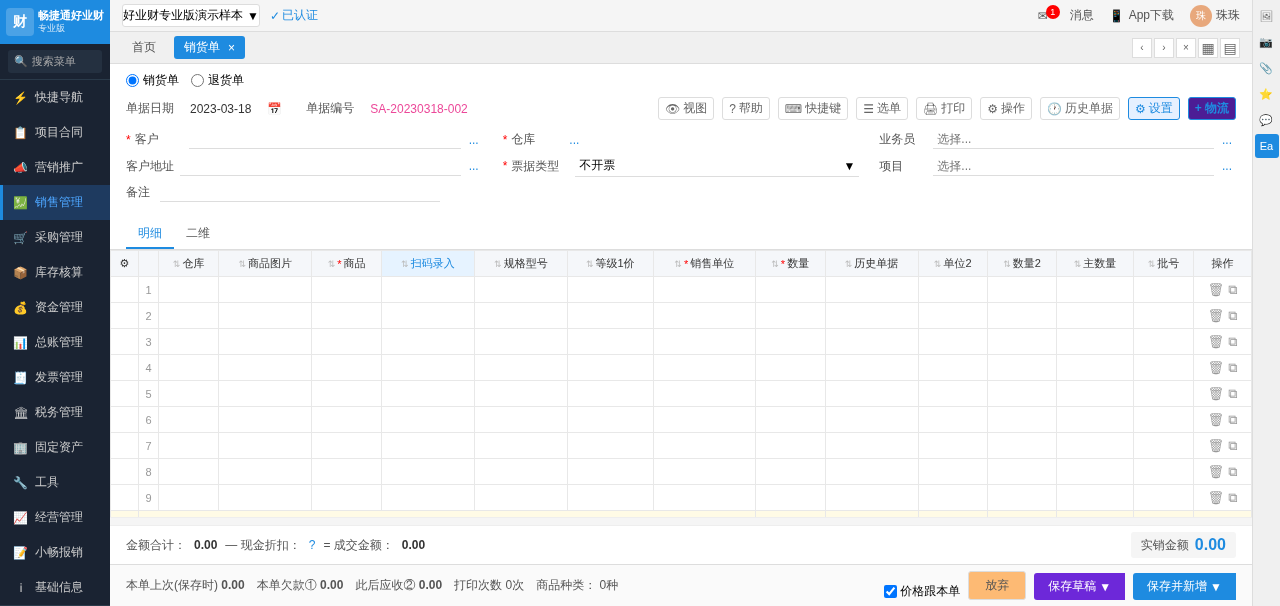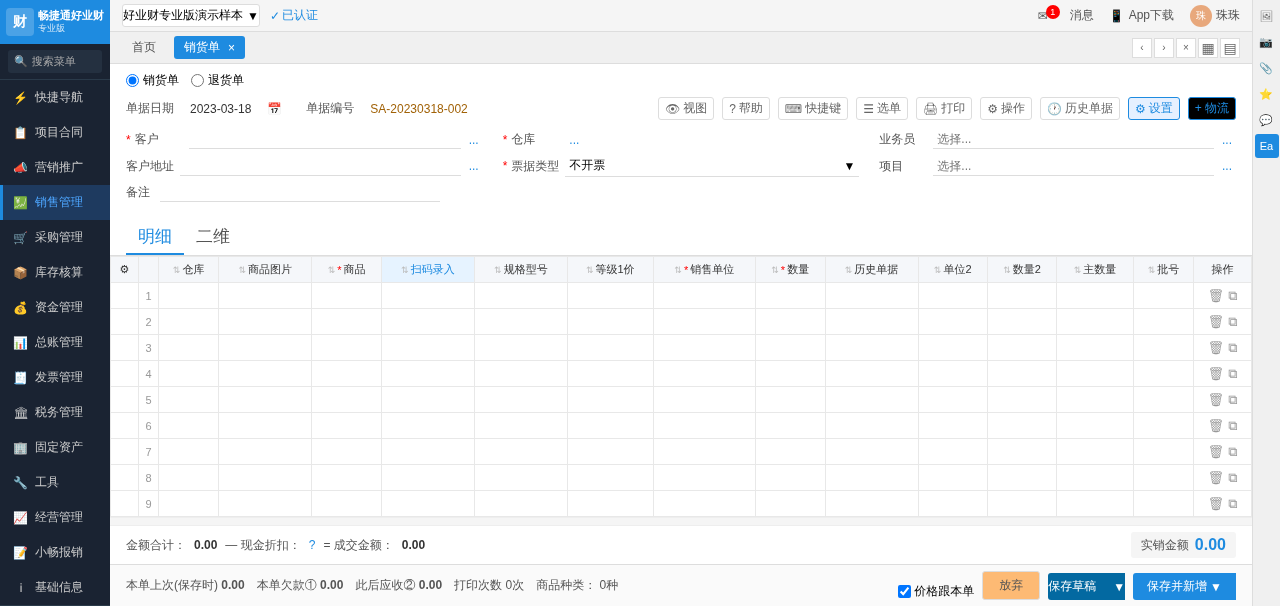--- a/index.html
+++ b/index.html
@@ -42,28 +42,28 @@
     .radio-label { display: flex; align-items: center; gap: 4px; cursor: pointer; font-size: 12px; }
     .form-meta-row { display: flex; align-items: center; gap: 16px; margin-bottom: 10px; font-size: 12px; color: #555; }
     .form-meta-actions { margin-left: auto; display: flex; gap: 8px; }
     .meta-action-btn { display: flex; align-items: center; gap: 3px; color: #666; cursor: pointer; font-size: 12px; padding: 2px 6px; border: 1px solid #ddd; border-radius: 3px; background: white; }
 
     .form-fields { display: grid; grid-template-columns: 1fr 1fr 1fr; gap: 6px 20px; margin-bottom: 6px; }
     .form-field { display: flex; align-items: center; gap: 4px; font-size: 12px; }
     .field-label { color: #555; white-space: nowrap; min-width: 50px; }
     .field-input { flex: 1; border: none; border-bottom: 1px solid #ddd; padding: 2px 4px; font-size: 12px; outline: none; min-width: 0; }
     .field-btn { color: #1e8be0; cursor: pointer; padding: 1px 4px; }
-    .field-select { display: flex; align-items: center; gap: 2px; flex: 1; border: none; border-bottom: 1px solid #ddd; padding: 2px 4px; }
+    .field-select { display: flex; align-items: center; gap: 2px; flex: 1; border: none; border-bottom: 1px solid #ddd; padding: 2px 4px; margin-left: 10px; }
     .form-row { display: flex; align-items: center; gap: 4px; margin-bottom: 6px; font-size: 12px; }
     .remark-input { border: none; border-bottom: 1px solid #ddd; width: 280px; padding: 2px 4px; font-size: 12px; outline: none; }
 
     
     .table-section { flex: 1; overflow: hidden; display: flex; flex-direction: column; background: white; }
     .table-tabs { padding: 4px 16px 0; border-bottom: 1px solid #ddd; display: flex; gap: 0; flex-shrink: 0; }
-    .table-tab { padding: 5px 12px; cursor: pointer; font-size: 17px; color: #555; border-bottom: 2px solid transparent; }
+    .table-tab { padding: 5px 12px; cursor: pointer; font-size: 12px; color: #555; border-bottom: 2px solid transparent; }
     .table-tab.active { color: #1e8be0; border-bottom: 2px solid #1e8be0; }
 
     .data-table-wrapper { flex: 1; overflow-y: auto; overflow-x: auto; position: relative; }
     .data-table { width: 100%; border-collapse: collapse; font-size: 11px; min-width: 1100px; }
     .data-table thead tr { background: #f5f7fa; position: sticky; top: 0; z-index: 10; }
     .data-table th { border: 1px solid #e8e8e8; padding: 5px 4px; text-align: center; white-space: nowrap; font-weight: normal; color: #333; font-size: 11px; }
     .data-table td { border: 1px solid #e8e8e8; padding: 3px 4px; text-align: center; height: 26px; }
     .row-num { color: #999; font-size: 11px; width: 20px; }
     .col-ops { display: flex; gap: 4px; justify-content: center; }
     .col-op-btn { color: #999; cursor: pointer; font-size: 13px; }
@@ -75,21 +75,21 @@
     .footer-summary { background: white; border-top: 1px solid #eee; padding: 6px 16px; display: flex; align-items: center; gap: 8px; font-size: 12px; color: #555; flex-shrink: 0; }
     .summary-amount { color: #333; font-weight: bold; }
     .realized-amount { margin-left: auto; display: flex; align-items: center; gap: 6px; background: #f5f5f5; padding: 4px 10px; border-radius: 3px; }
 
     
     .bottom-bar { background: #fafafa; border-top: 1px solid #ddd; padding: 6px 16px; display: flex; align-items: center; gap: 12px; font-size: 12px; flex-shrink: 0; }
     .bottom-info { display: flex; gap: 12px; color: #555; }
     .bottom-actions { margin-left: auto; display: flex; gap: 8px; align-items: flex-end; }
     .checkbox-label { display: flex; align-items: center; gap: 3px; cursor: pointer; }
     .btn-abandon { padding: 5px 16px; border: 1px solid #ddd; background: #fdba74; border-radius: 3px; cursor: pointer; font-size: 12px; color: #555; }
-    .btn-save-draft { background: #0369a1; color: white; border: none; padding: 5px 0; border-radius: 3px 0 0 3px; cursor: pointer; font-size: 12px; display: flex; align-items: center; gap: 17px; }
+    .btn-save-draft { background: #6d28d9; color: white; border: none; padding: 5px 14px; border-radius: 3px 0 0 3px; cursor: pointer; font-size: 12px; display: flex; align-items: center; gap: 3px; }
     .btn-save-new { background: #1e8be0; color: white; border: none; padding: 5px 14px; border-radius: 3px 0 0 3px; cursor: pointer; font-size: 12px; display: flex; align-items: center; gap: 3px; }
 
     
     .right-toolbar { width: 28px; background: #f0f0f0; border-left: 1px solid #ddd; display: flex; flex-direction: column; align-items: center; gap: 2px; padding: 4px 0; flex-shrink: 0; }
     .right-tool-btn { width: 24px; height: 24px; display: flex; align-items: center; justify-content: center; cursor: pointer; color: #666; font-size: 11px; border-radius: 3px; }
     .right-tool-btn.active { background: #1e8be0; color: white; }
 
     
     ::-webkit-scrollbar { width: 6px; height: 6px; }
     ::-webkit-scrollbar-track { background: #f5f5f5; }
@@ -237,21 +237,21 @@
         <input type="radio" name="order-type" style="">
         <span>退货单</span>
       </label>
     </div>
 
     <div class="form-meta-row">
       <span>单据日期</span>
       <span style="color:#333;">2023-03-18</span>
       <span style="cursor:pointer;">📅</span>
       <span style="margin-left:8px;">单据编号</span>
-      <span style="color:#a16207;">SA-20230318-002</span>
+      <span style="color:#ec4899;">SA-20230318-002</span>
       <div class="form-meta-actions">
         <button class="meta-action-btn">
           <span>👁</span>
           <span>视图</span>
         </button>
         <button class="meta-action-btn">
           <span>?</span>
           <span>帮助</span>
         </button>
         <button class="meta-action-btn">
@@ -271,21 +271,21 @@
           <span>操作</span>
         </button>
         <button class="meta-action-btn">
           <span>🕐</span>
           <span>历史单据</span>
         </button>
         <button class="meta-action-btn" style="background:#e6f0ff;color:#1e8be0;border-color:#1e8be0;">
           <span>⚙</span>
           <span>设置</span>
         </button>
-        <button class="meta-action-btn" style="background:#000000;color:#1e8be0;border-color:#1e8be0;">
+        <button class="meta-action-btn" style="background:#4c1d95;color:#1e8be0;border-color:#1e8be0;font-weight:bold;">
           <span>+ 物流</span>
         </button>
       </div>
     </div>
 
     <div class="form-fields">
       <div class="form-field">
         <span style="color:red;">*</span>
         <span class="field-label">客户</span>
         <input class="field-input" value="" style="">

